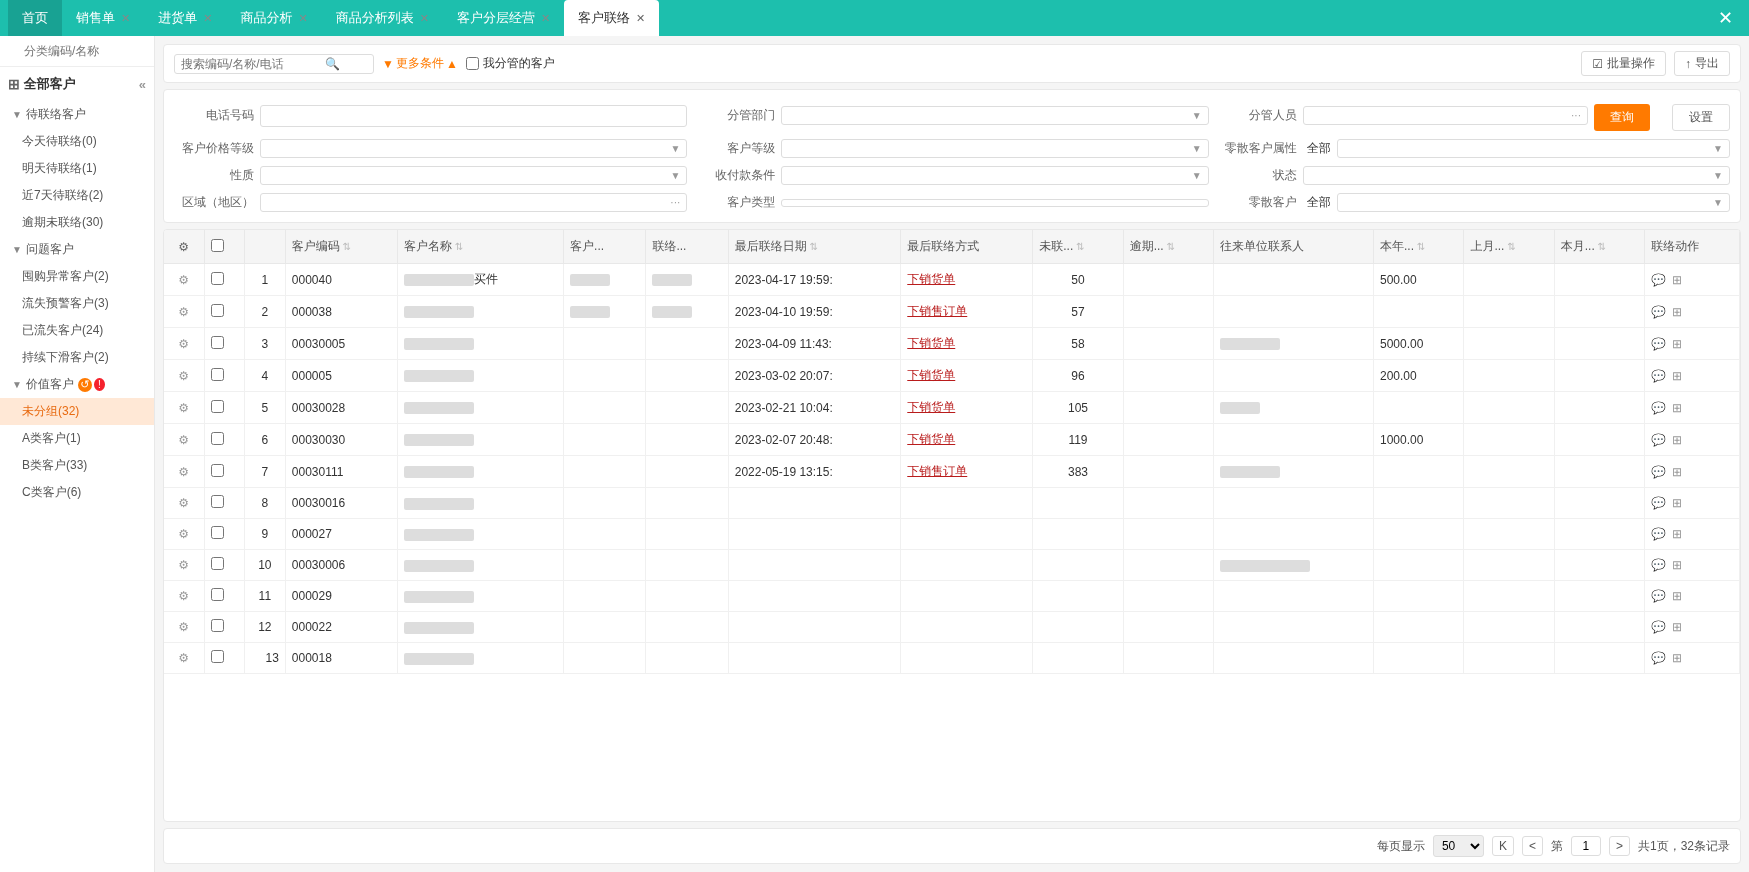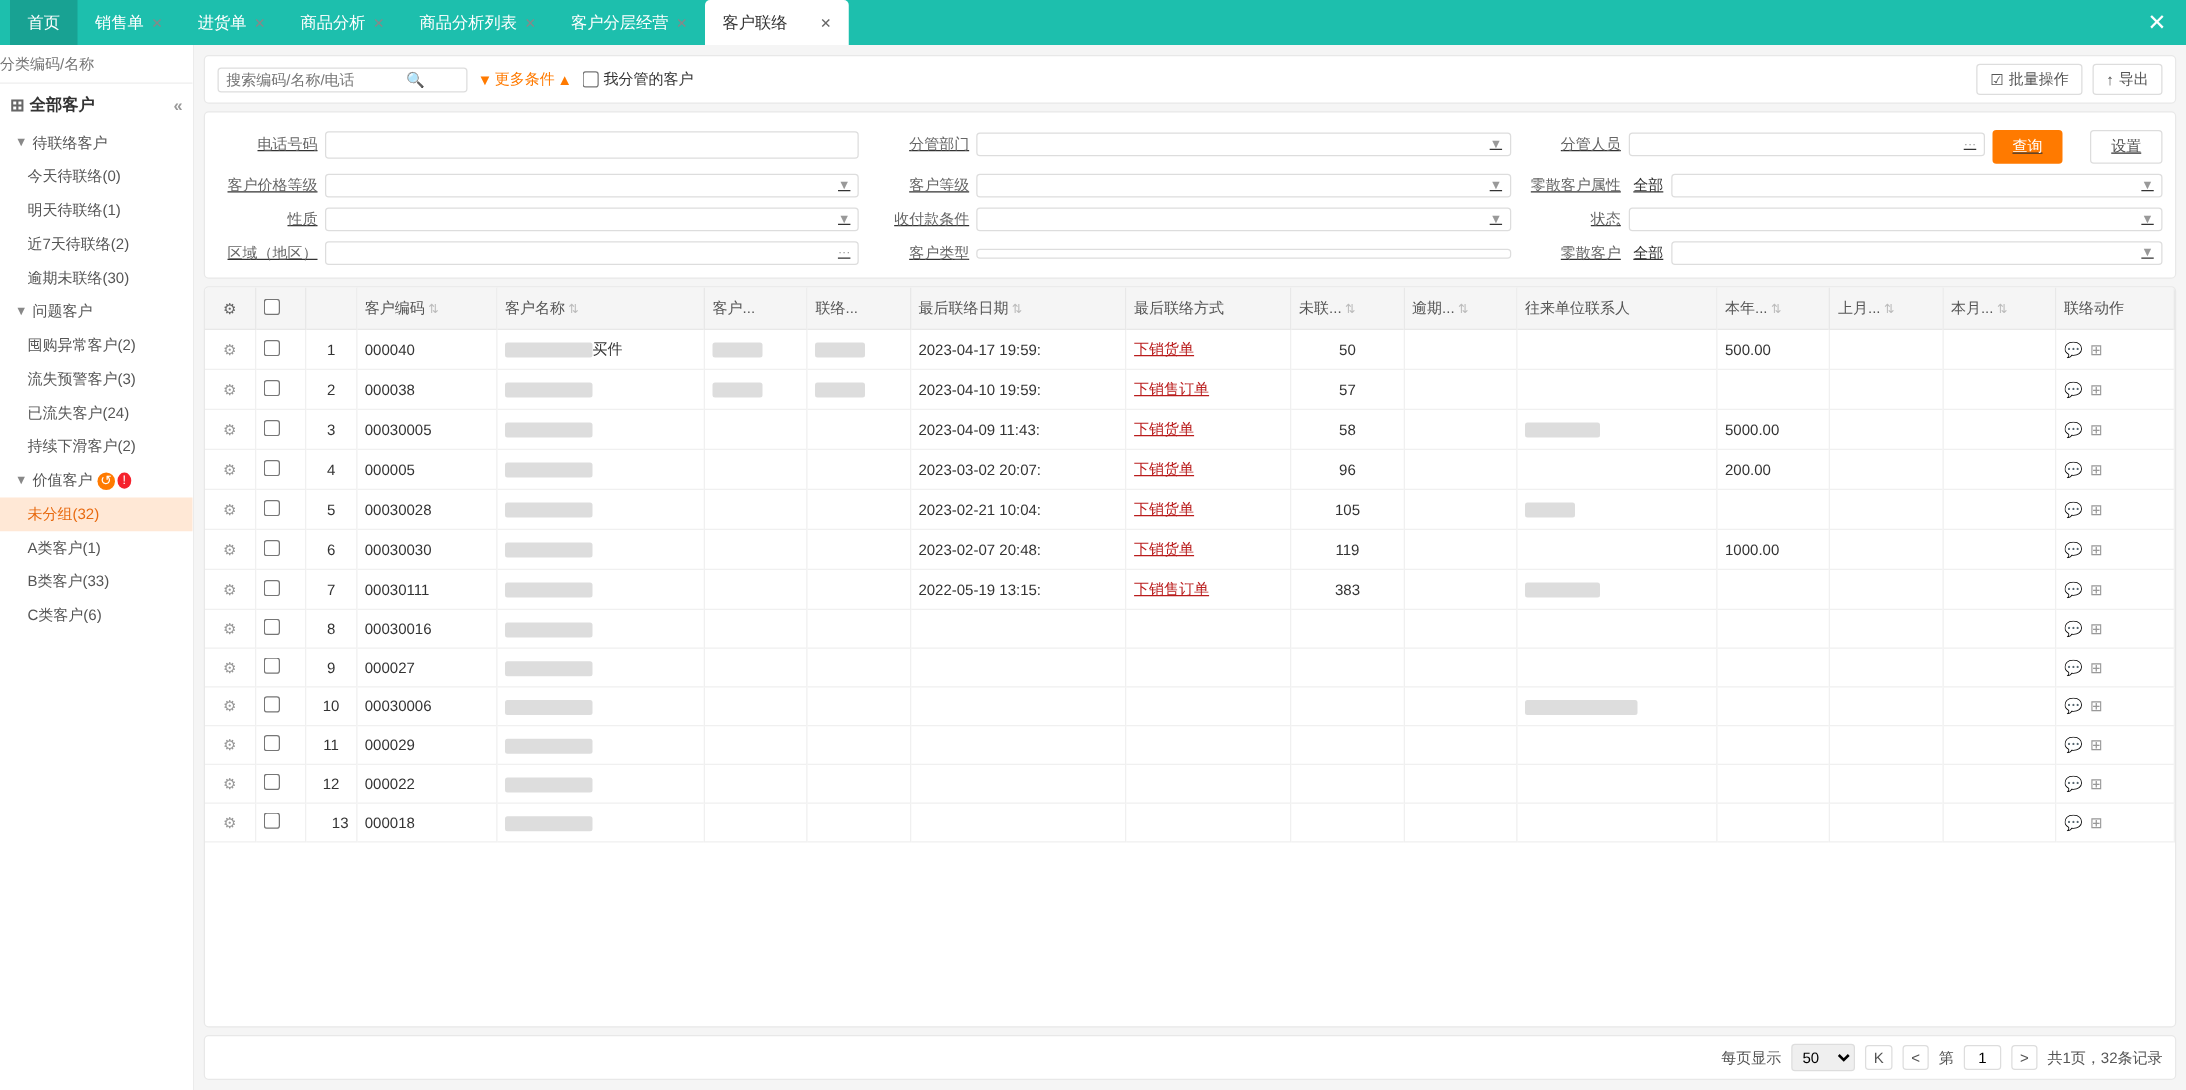--- a/index.html
+++ b/index.html
@@ -18,21 +18,21 @@
       align-items: center;
       padding: 0 14px;
       height: 36px;
       color: #fff;
       font-size: 13px;
       cursor: pointer;
       white-space: nowrap;
       position: relative;
     }
     .nav-tab.home { background: rgba(0,0,0,0.15); }
-    .nav-tab.active { background: #fff; color: #333; border-radius: 4px 4px 0 0; gap: 20px; }
+    .nav-tab.active { background: #fff; color: #333; border-radius: 4px 4px 0 0; }
     .nav-tab .close-icon { margin-left: 6px; font-size: 11px; color: #888; }
     .nav-tab.active .close-icon { color: #666; }
     .top-nav-spacer { flex: 1; }
     .top-nav-close { color: #fff; font-size: 18px; cursor: pointer; padding: 0 8px; }
 
     
     .main-layout {
       display: flex;
       height: calc(100vh - 36px);
     }
@@ -41,21 +41,21 @@
     .sidebar {
       width: 155px;
       background: #fff;
       border-right: 1px solid #e8e8e8;
       overflow-y: auto;
       flex-shrink: 0;
     }
     .sidebar-search {
       display: flex;
       align-items: center;
-      padding: 8px 0;
+      padding: 8px 24px;
       border-bottom: 1px solid #eee;
       gap: 4px;
     }
     .sidebar-search input {
       flex: 1;
       border: none;
       outline: none;
       font-size: 12px;
       color: #666;
     }
@@ -170,21 +170,20 @@
       border-radius: 4px;
       padding: 10px;
       display: grid;
       grid-template-columns: 1fr 1fr 1fr;
       gap: 8px;
     }
     .filter-row {
       display: flex;
       align-items: center;
       gap: 6px;
-      text-decoration: underline;
     }
     .filter-label {
       width: 80px;
       text-align: right;
       color: #666;
       font-size: 12px;
       flex-shrink: 0;
     }
     .filter-input {
       flex: 1;

